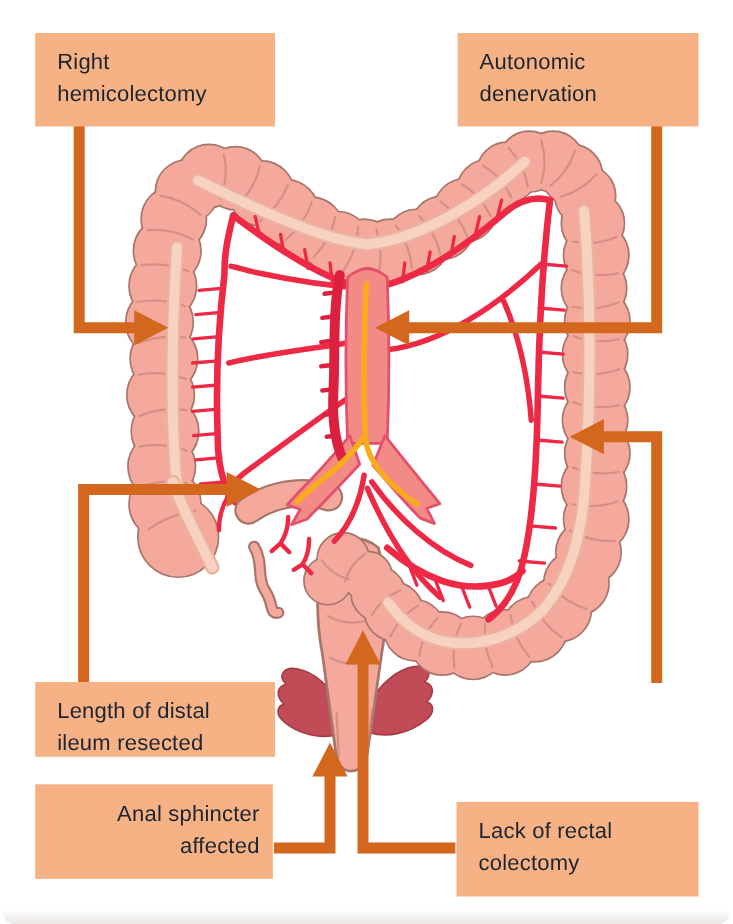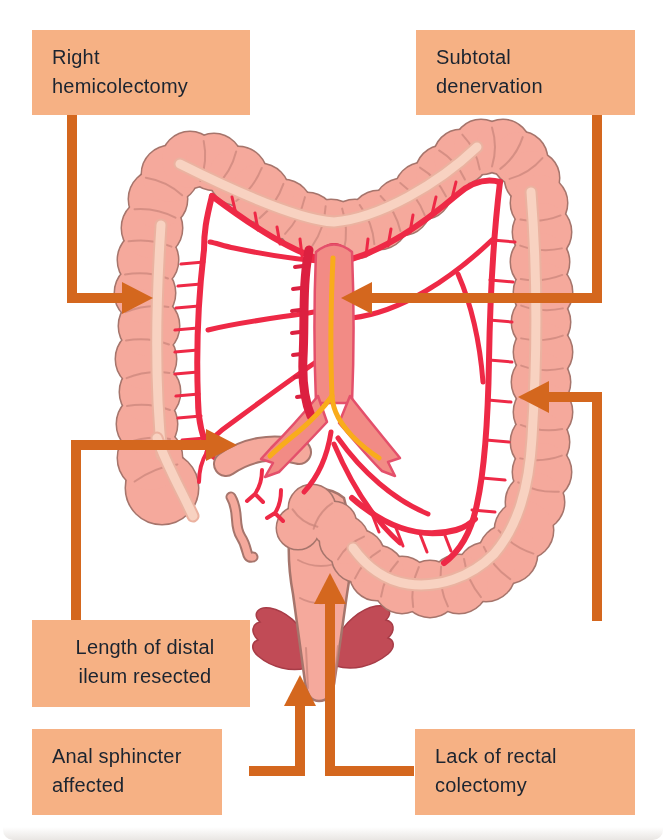--- a/index.html
+++ b/index.html
@@ -4,22 +4,22 @@
 <style>
   html,body{margin:0;padding:0;background:#ffffff;}
   #stage{position:relative;width:666px;height:840px;background:#ffffff;overflow:hidden;
          font-family:"Liberation Sans",sans-serif;}
   #anatomy{position:absolute;left:0;top:0;width:666px;height:840px;}
   .label-box{position:absolute;box-sizing:border-box;background:var(--boxBg);
              color:var(--labelText);font-size:20px;line-height:29px;
              padding:13px 12px 0 20px;letter-spacing:.2px;}
   .box-tl{left:32px;top:30px;width:218px;height:85px;}
   .box-tr{left:416px;top:30px;width:219px;height:85px;}
-  .box-bl1{left:32px;top:620px;width:218px;height:87px;text-align:center;}
-  .box-bl2{left:32px;top:729px;width:190px;height:86px;}
+  .box-bl1{left:32px;top:620px;width:218px;height:68px;}
+  .box-bl2{left:32px;top:713px;width:216px;height:86px;text-align:right;}
   .box-br1{left:415px;top:620px;width:220px;height:87px;}
   .box-br2{left:415px;top:729px;width:220px;height:86px;}
   .page-edge{position:absolute;left:3px;right:3px;bottom:0;height:13px;
              background:linear-gradient(180deg,#ffffff,#e9e6e3);
              border-radius:0 0 10px 10px;}
   
   .vessel{stroke:var(--vessel);fill:none;stroke-linecap:round;}
   .v6{stroke-width:6;} .v5{stroke-width:5;} .v4{stroke-width:4;} .v3{stroke-width:3;}
   .crimson{stroke:var(--darkVessel);fill:none;stroke-linecap:round;}
   .stripe1{stroke:var(--stripeEdge);stroke-width:13;fill:none;stroke-linecap:round;}
@@ -314,19 +314,19 @@
       <path class="callout" d="M 76,621 L 76,445 L 209,445"></path>
       <path class="callout-head" d="M 237,445 L 206,429 L 206,461 Z"></path>
       <path class="callout" d="M 249,771 L 300,771 L 300,703"></path>
       <path class="callout-head" d="M 300,675 L 284,706 L 316,706 Z"></path>
       <path class="callout" d="M 414,771 L 330,771 L 330,601"></path>
       <path class="callout-head" d="M 330,573 L 314,604 L 346,604 Z"></path>
     </g>
   </svg>
 
   <div class="label-box box-tl">Right hemicolectomy</div>
-  <div class="label-box box-tr">Subtotal denervation</div>
+  <div class="label-box box-tr">Autonomic denervation</div>
   <div class="label-box box-bl1">Length of distal ileum resected</div>
   <div class="label-box box-bl2">Anal sphincter affected</div>
   <div class="label-box box-br2">Lack of rectal colectomy</div>
 
   <div class="page-edge"></div>
 </div>
 
 </body></html>

